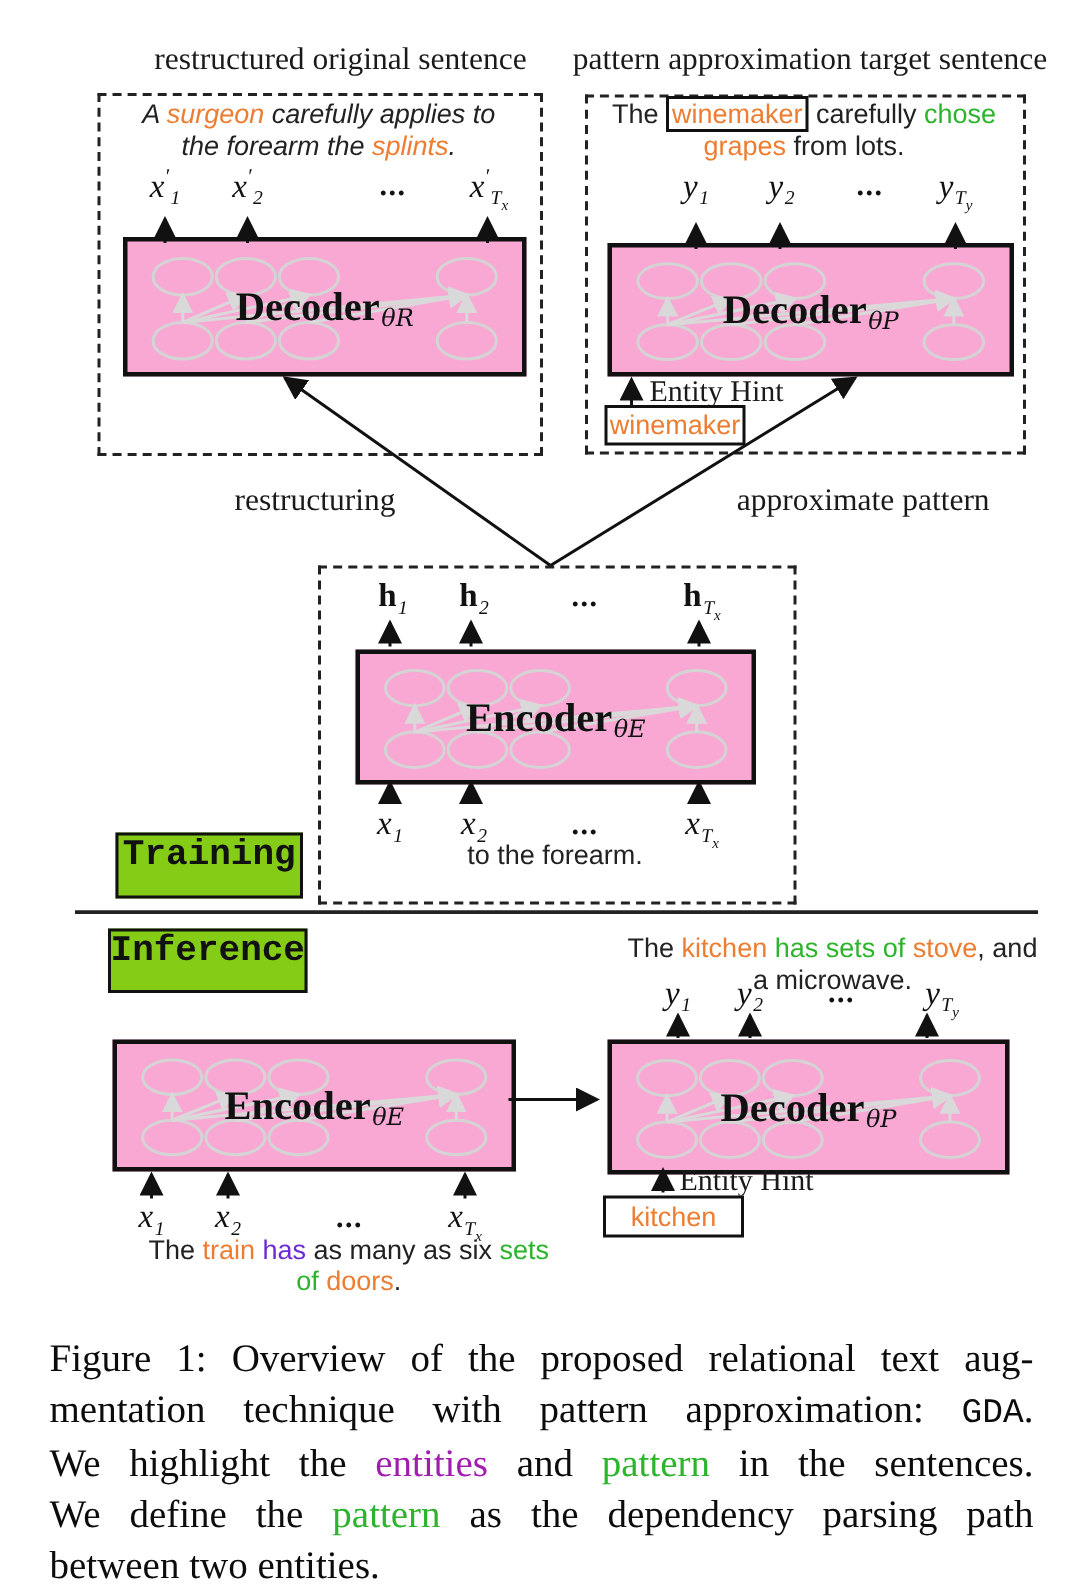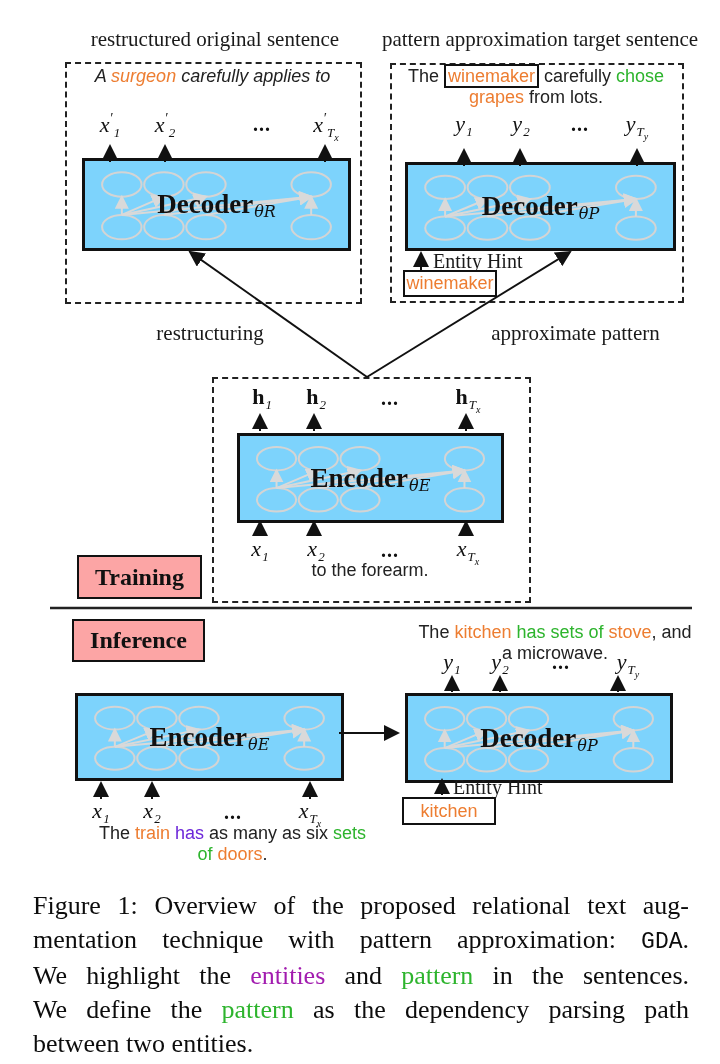--- a/index.html
+++ b/index.html
@@ -4,57 +4,58 @@
 <style>
   html,body{margin:0;padding:0;background:#fff;}
   #canvas{position:relative;width:720px;height:1064px;background:#fff;overflow:hidden;
           font-family:"Liberation Serif",serif;color:#111;}
   .abs{position:absolute;}
   .ctr{text-align:center;}
   .hdr{font-size:21px;color:#1a1a1a;}
   .dashed{border:2px dashed #222;background:transparent;}
   .sent{font-family:"Liberation Sans",sans-serif;font-size:18px;line-height:21px;color:#222;text-align:center;}
   .sent .boxed{border:2px solid #111;padding:0 2px;}
-  .unit{border:3px solid #111;background:#7dd3fc;}
+  .unit{border:3px solid #111;background:#f9a8d4;}
   .unit-label{position:absolute;inset:0;display:flex;align-items:center;justify-content:center;
               font-weight:bold;font-size:27px;font-family:"Liberation Serif",serif;z-index:3;}
   .usub{font-weight:normal;font-style:italic;font-size:16px;font-family:"DejaVu Serif",serif;
         transform:translateY(7px);margin-left:1px;}
   .nn-deco{position:absolute;inset:0;z-index:1;}
   .mlabel{font-family:"Liberation Serif",serif;font-size:22px;font-style:italic;
           transform:translateX(-50%);white-space:nowrap;z-index:4;}
   .mlabel .mb{font-style:italic;}
   .mlabel .mb.bold{font-weight:bold;font-style:normal;}
   .mlabel .mp{font-size:14px;vertical-align:9px;margin-left:0px;}
   .mlabel .ms{font-size:13px;vertical-align:-5px;margin-left:1px;}
   .mlabel .mss{font-size:10px;vertical-align:-4px;}
   .mdots{font-style:normal;font-weight:bold;font-size:20px;letter-spacing:1px;}
-  .badge{background:#fca5a5;border:2px solid #111;display:flex;align-items:center;justify-content:center;
-         font-family:Liberation Serif, serif;font-weight:bold;font-size:24px;color:#111;}
+  .badge{background:#84cc16;border:2px solid #111;display:flex;justify-content:center;
+         font-family:Liberation Mono, monospace;font-weight:bold;font-size:24px;color:#111;}
   .hint-label{font-size:20px;color:#1a1a1a;white-space:nowrap;}
   .hint-box{border:2px solid #111;display:flex;align-items:center;justify-content:center;
             font-family:"Liberation Sans",sans-serif;font-size:18px;background:#fff;z-index:4;}
   .edge-label{font-size:21px;color:#1a1a1a;}
   #caption{font-size:26px;line-height:34px;color:#0c0c0c;}
   .cap-line{text-align:justify;text-align-last:justify;white-space:nowrap;}
   .cap-line.last{text-align:left;text-align-last:left;}
   .mono{font-family:"Liberation Mono",monospace;font-size:23px;}
   #overlay{position:absolute;left:0;top:0;z-index:5;pointer-events:none;}
 </style>
 </head>
 <body>
 
 <div id="canvas">
 
-  <div class="abs hdr ctr" style="left:60px;top:27px;width:310px;">restructured original sentence</div>
+  <div class="abs hdr ctr" style="left:72px;top:27px;width:310px;">restructured original sentence</div>
   <div class="abs hdr ctr" style="left:372px;top:27px;width:336px;">pattern approximation target sentence</div>
 
   <div class="abs dashed" style="left:65px;top:62px;width:293px;height:238px;"></div>
   <div class="abs sent" style="left:75px;top:66px;width:275px;font-style:italic;">
     <div><span>A </span><span style="color: rgb(237, 125, 49);">surgeon</span><span> carefully applies to</span></div>
+    <div><span>the forearm the </span><span style="color: rgb(237, 125, 49);">splints</span><span>.</span></div>
   </div>
   <span class="abs mlabel" style="left:110px;top:111px;"><span class="mb">x</span><span class="mp">′</span><span class="ms">1</span></span>
   <span class="abs mlabel" style="left:165px;top:111px;"><span class="mb">x</span><span class="mp">′</span><span class="ms">2</span></span>
   <span class="abs mlabel mdots" style="left:262px;top:113px;">...</span>
   <span class="abs mlabel" style="left:326px;top:111px;"><span class="mb">x</span><span class="mp">′</span><span class="ms">T<span class="mss">x</span></span></span>
   <div class="abs unit" style="left:82px;top:158px;width:263px;height:87px;">
     <div class="nn-deco">
         <svg width="263" height="87" style="display:block">
           <defs>
             <marker id="gm0" markerWidth="8" markerHeight="8" refX="6" refY="3.5" orient="auto">

